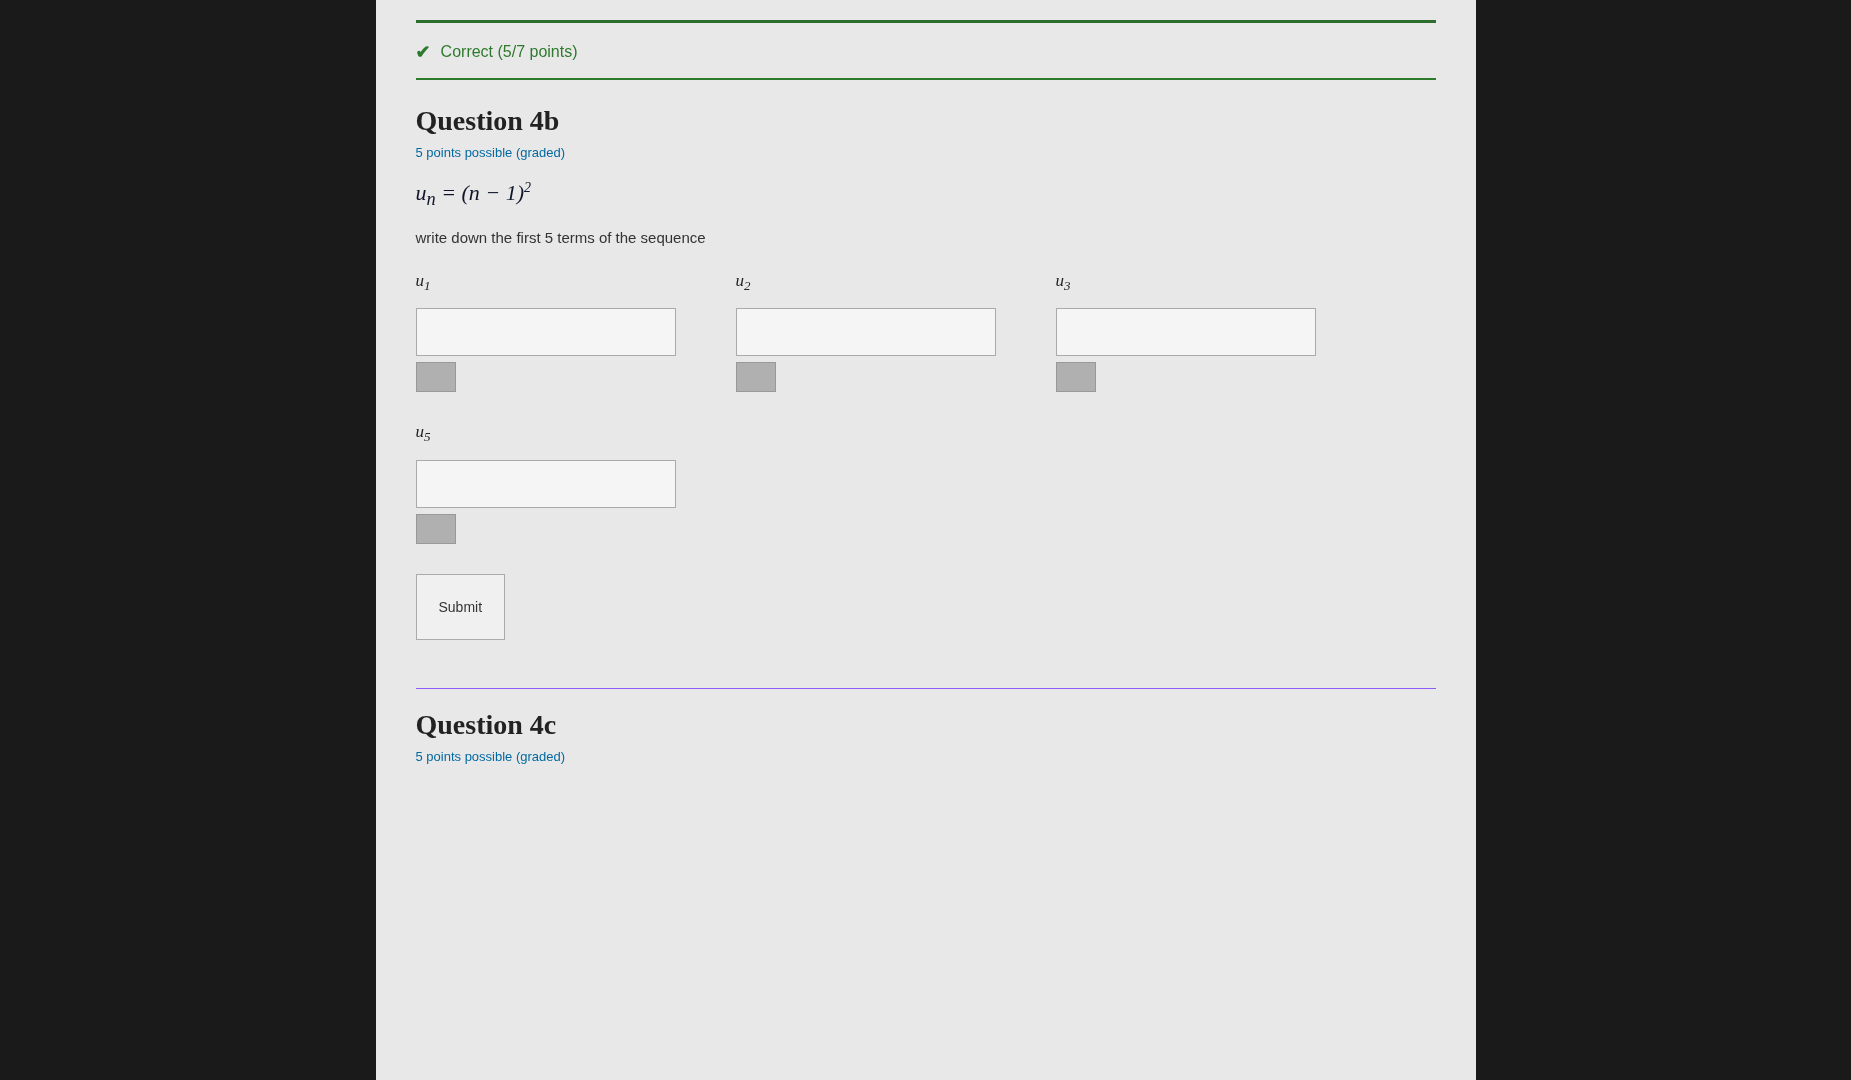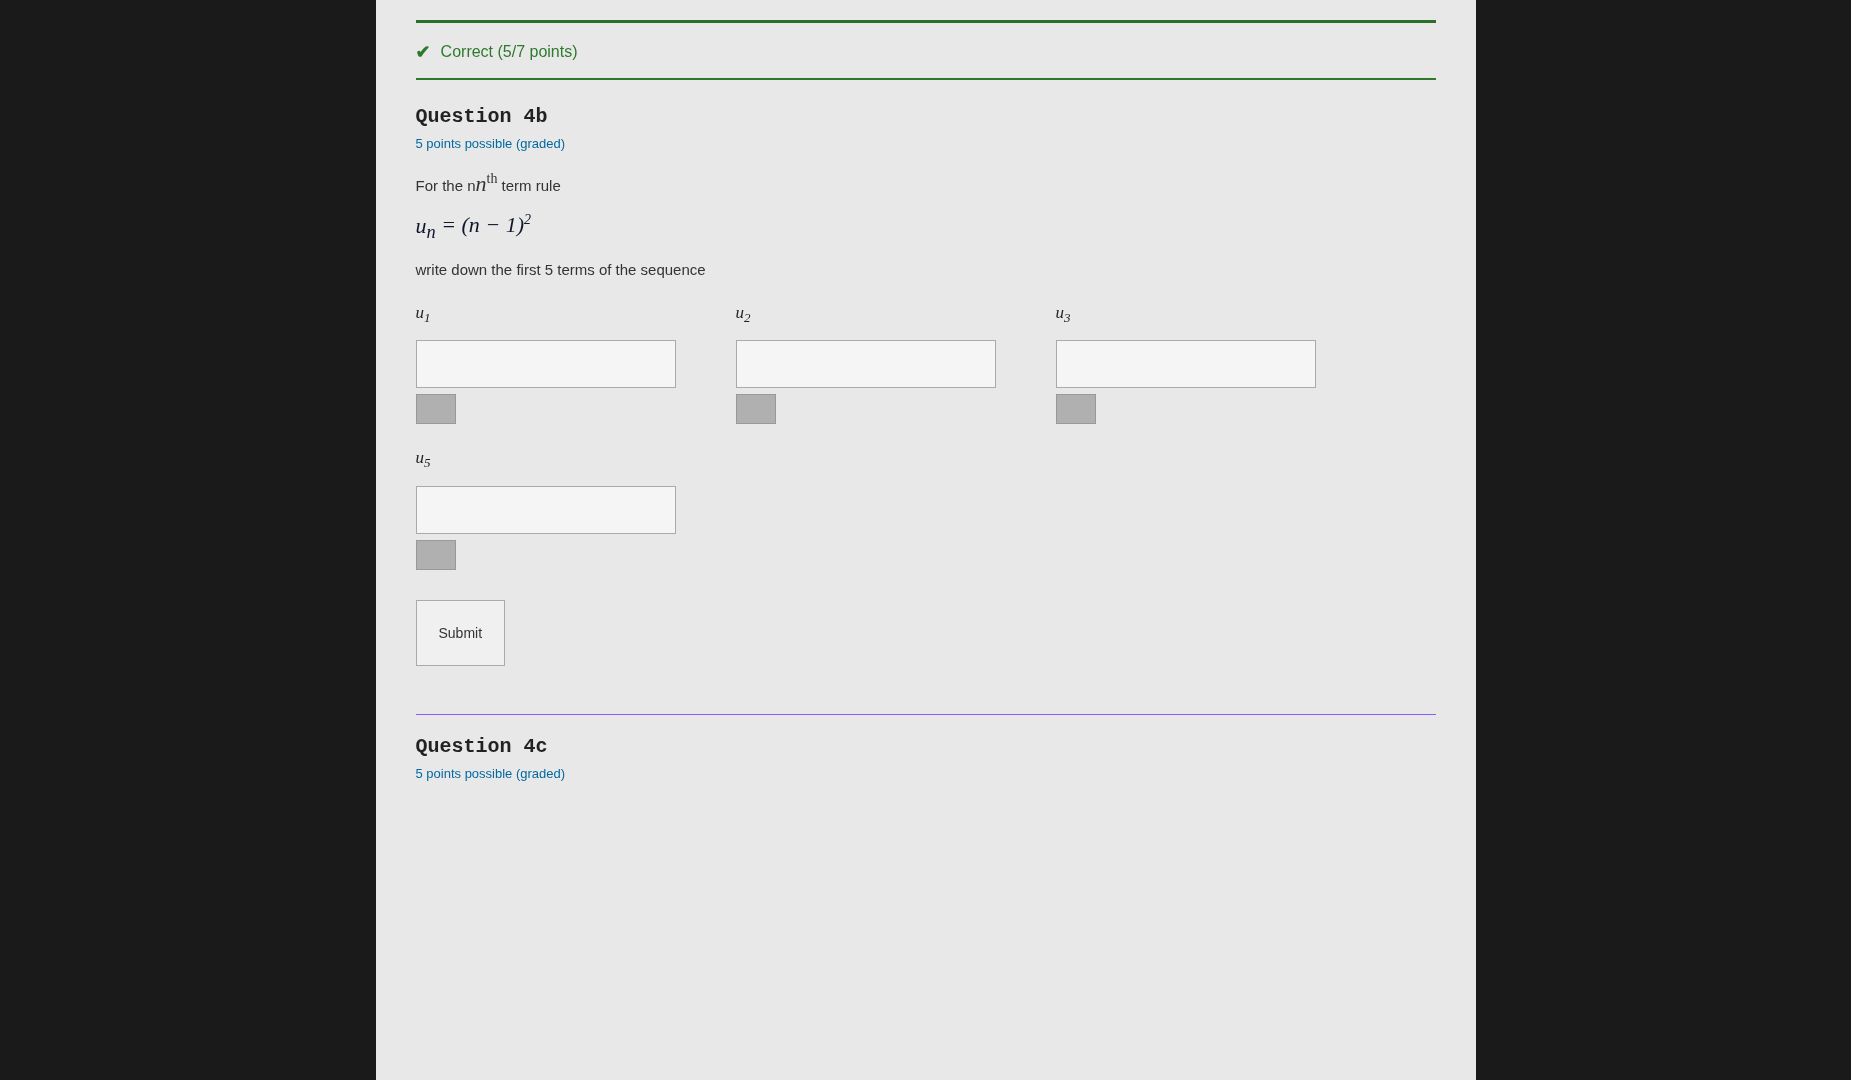--- a/index.html
+++ b/index.html
@@ -56,24 +56,24 @@
     }
 
     .top-green-line {
       height: 3px;
       background-color: #2d6e2d;
       width: 100%;
       margin-bottom: 8px;
     }
 
     .question-title {
-      font-size: 20px;
+      font-size: 28px;
       font-weight: bold;
       color: #222;
-      font-family: Liberation Mono, monospace;
+      font-family: Liberation Serif, serif;
       margin-bottom: 8px;
     }
 
     .points-label {
       font-size: 13px;
       color: #0369a1;
       font-family: Arial, sans-serif;
       margin-bottom: 20px;
     }
 
@@ -100,21 +100,21 @@
     .write-down-text {
       font-size: 15px;
       color: #333;
       font-family: Arial, sans-serif;
       margin-bottom: 25px;
     }
 
     .inputs-grid {
       display: flex;
       flex-direction: column;
-      gap: 24px;
+      gap: 30px;
     }
 
     .inputs-row {
       display: flex;
       gap: 60px;
       align-items: flex-start;
     }
 
     .input-group {
       display: flex;
@@ -191,23 +191,20 @@
       <span class="checkmark-icon">✔</span>
       <span class="correct-text">Correct (5/7 points)</span>
     </div>
 
     <div class="question-section">
 
       <div class="question-title">Question 4b</div>
       <div class="points-label">5 points possible (graded)</div>
 
       
-      <div class="instruction-text">
-        <span>For the n</span><span class="nth-super"><em>n</em><sup>th</sup></span><span> term rule</span>
-      </div>
 
       
       <div class="math-formula">
         <em>u<sub>n</sub></em> = (<em>n</em> − 1)<sup>2</sup>
       </div>
 
       
       <div class="write-down-text">write down the first 5 terms of the sequence</div>
 
       

